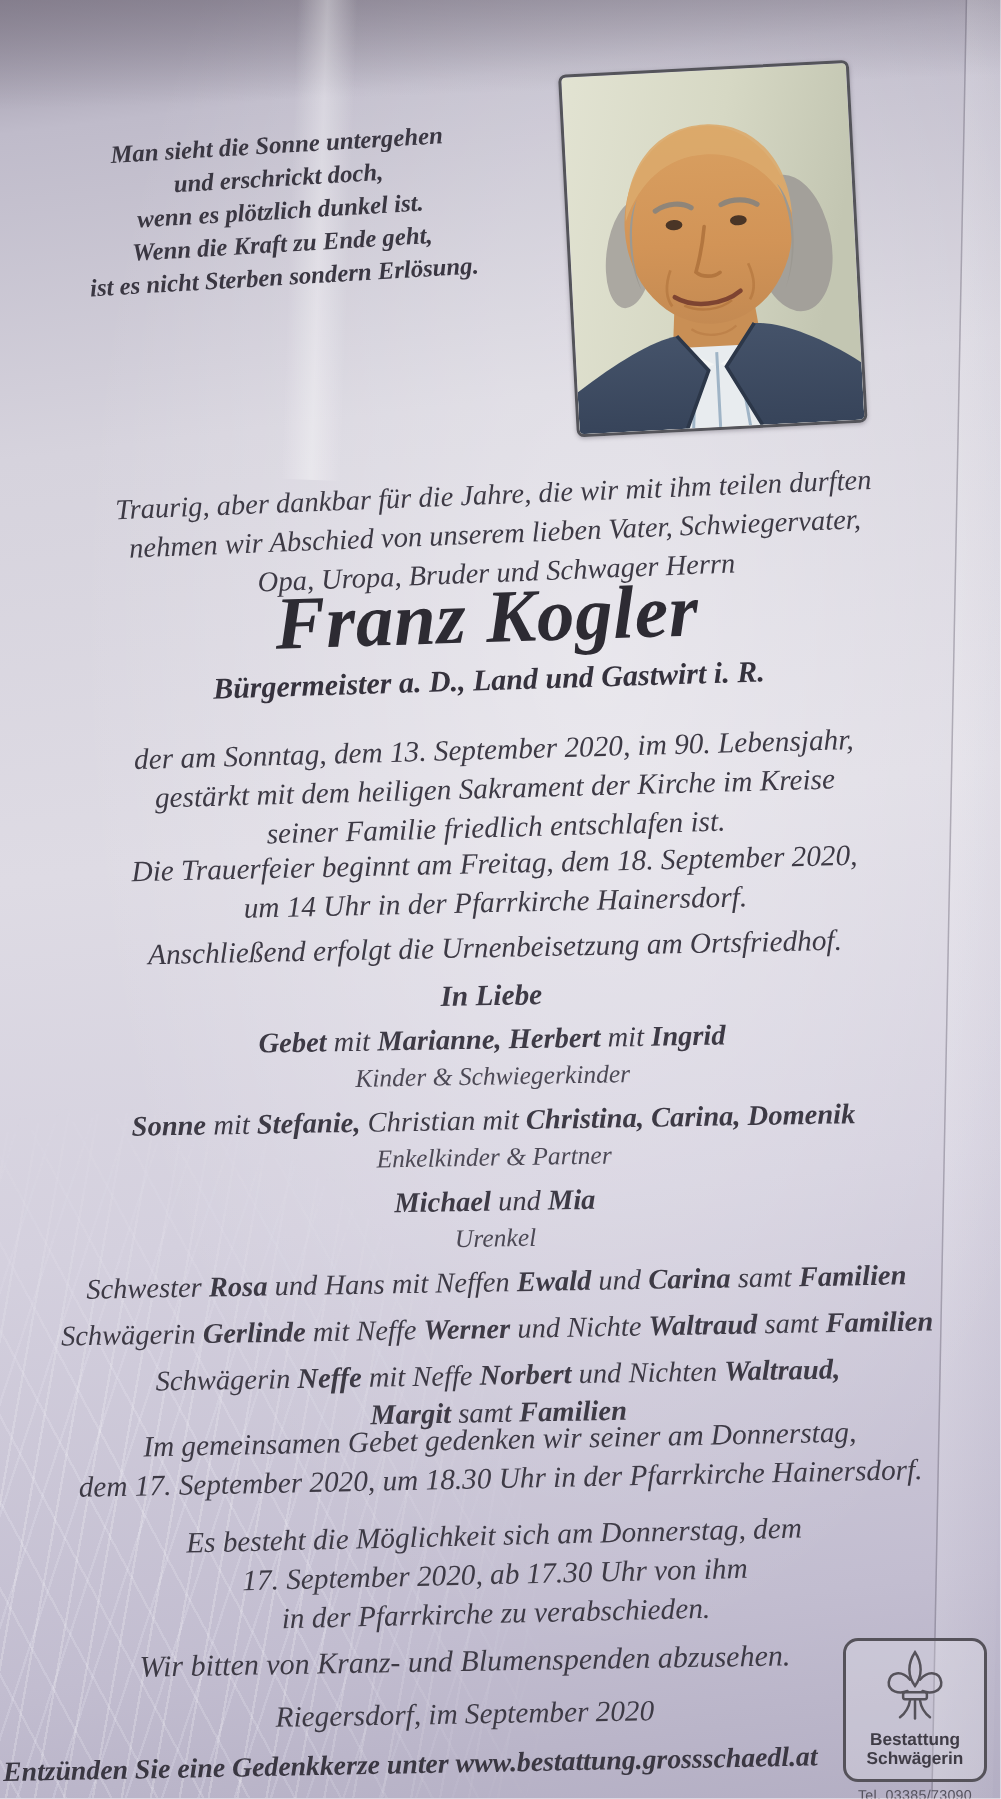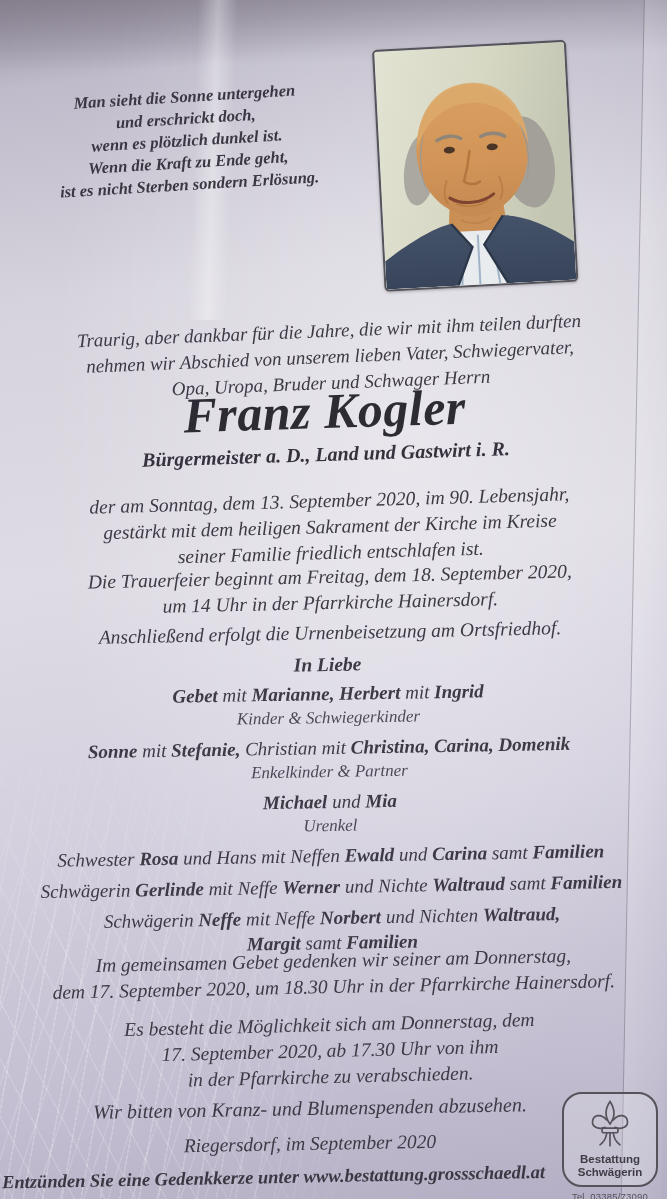--- a/index.html
+++ b/index.html
@@ -68,21 +68,21 @@
   .prayer{left:0;top:948px;width:667px;transform:rotate(-1.2deg);}
   .farewell{left:10px;top:1012px;width:640px;transform:rotate(-1.4deg);}
   .flowers{left:0;top:1097px;width:620px;transform:rotate(-1deg);font-size:20px;}
   .place{left:0;top:1133px;width:620px;transform:rotate(-1deg);font-size:19.5px;}
   .candle{left:2px;top:1167px;width:560px;transform:rotate(-1.1deg);
     font-size:18.5px;font-weight:bold;color:#3a3742;text-align:left;}
 
   
   .logo{left:556px;top:1092px;width:108px;text-align:center;
     font-family:"Liberation Sans", sans-serif;font-style:normal;}
-  .logo-box{border:2px solid #55525a;border-radius:20px;padding:5px 3px 6px;
+  .logo-box{border:2px solid #55525a;border-radius:10px;padding:5px 3px 6px;
     width:86px;margin:0 auto;background:rgba(240,239,244,.25);}
   .logo-name{font-size:11.5px;line-height:13px;font-weight:bold;color:#3f3c46;}
   .logo-tel{margin-top:4px;font-size:9.5px;color:#55525e;letter-spacing:.2px;}
 </style>
 </head>
 <body>
 
 <div class="crease"></div>
 <div class="watermark"></div>
 <div class="paper-edge-light"></div>

